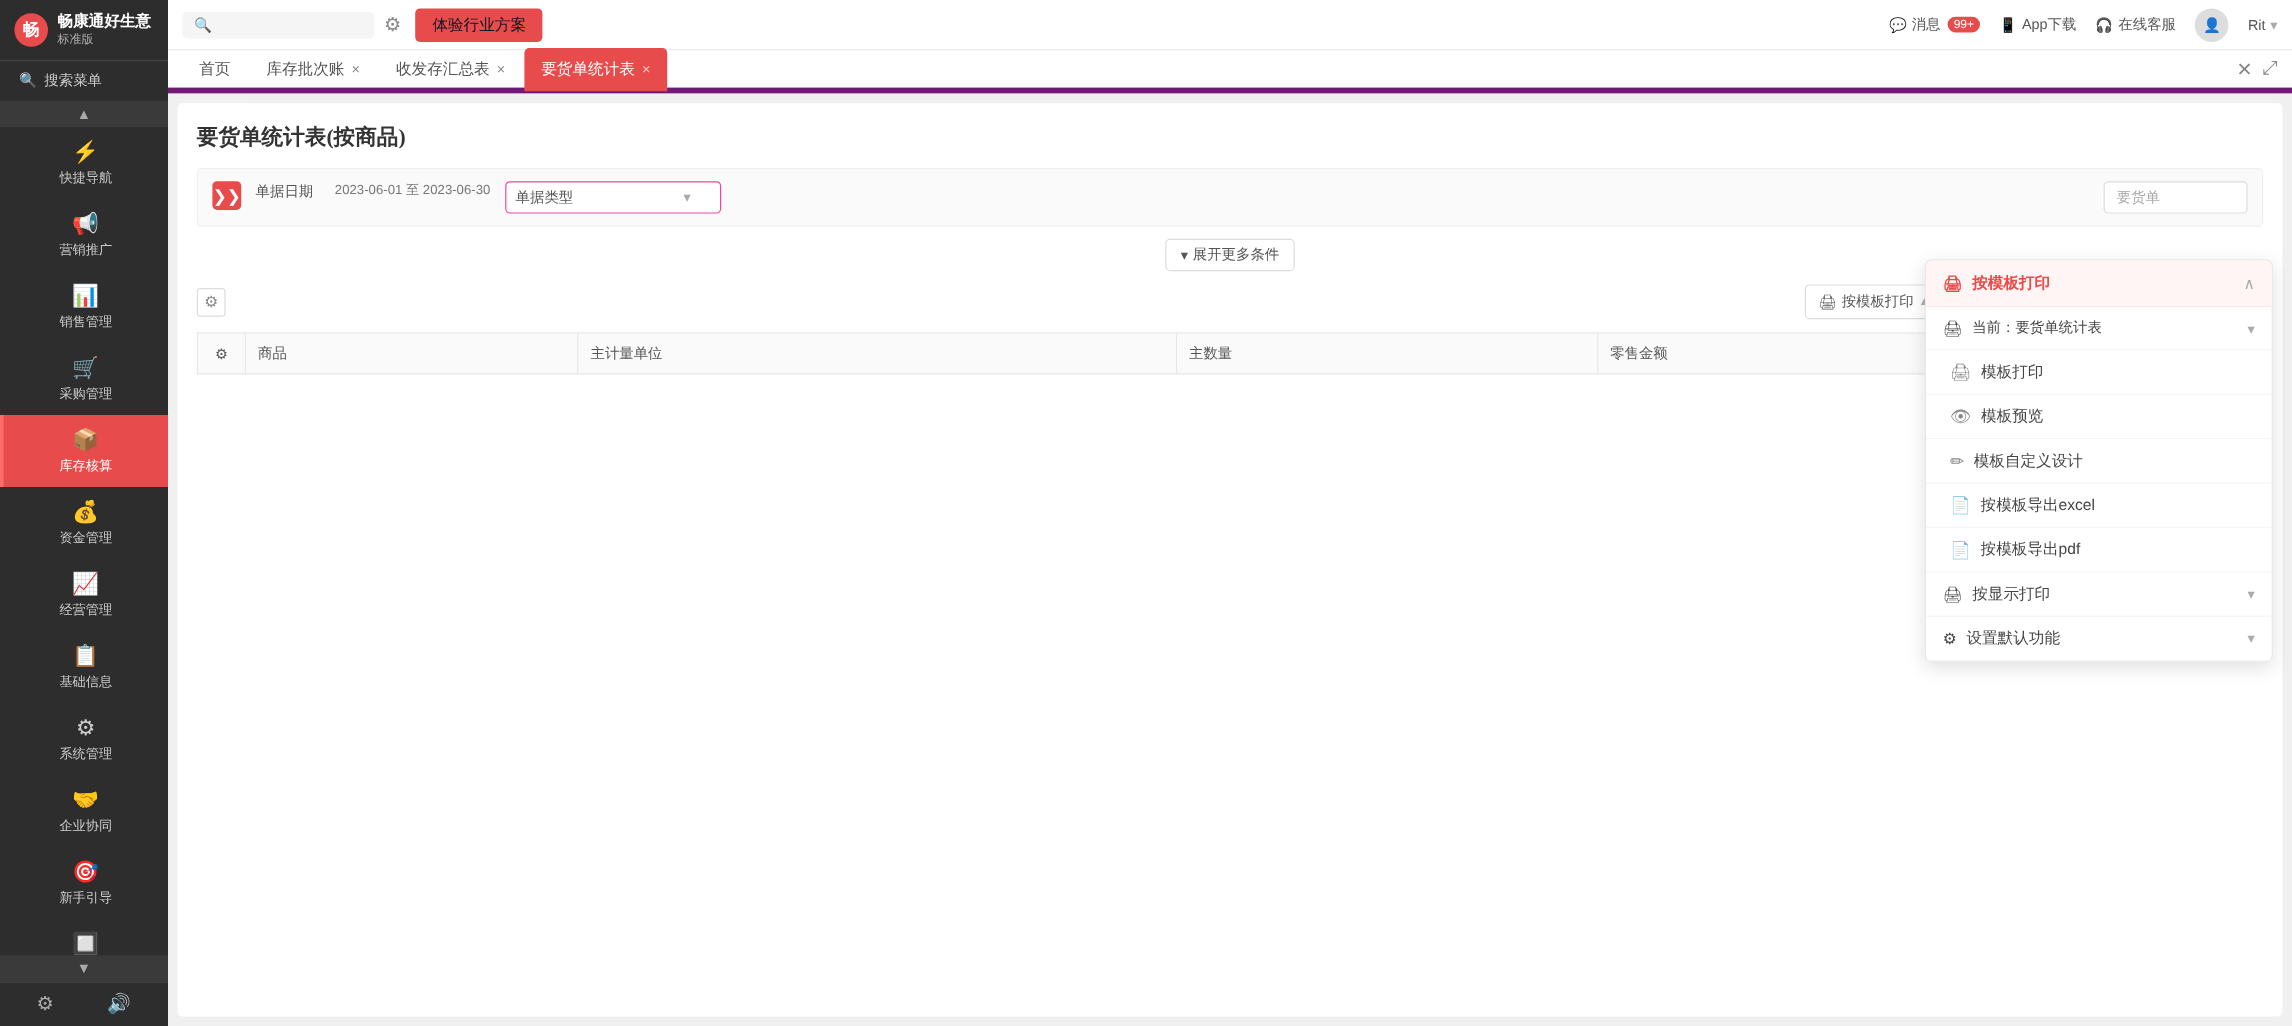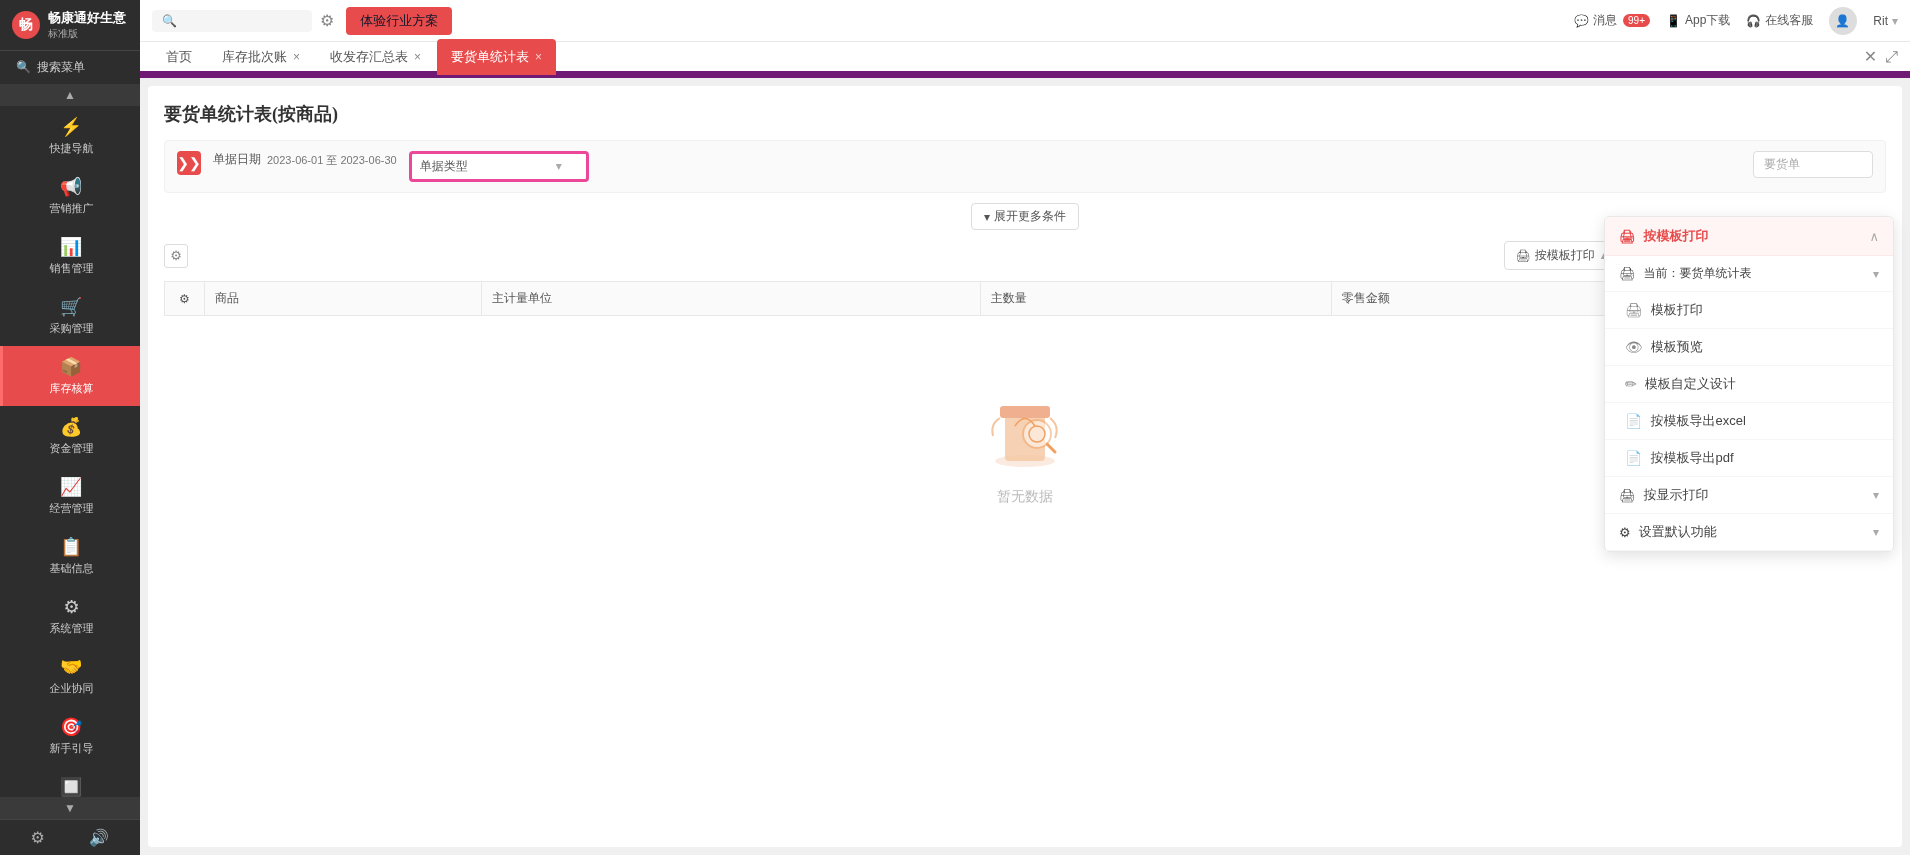--- a/index.html
+++ b/index.html
@@ -112,21 +112,21 @@
     .topbar-avatar {
       width: 28px; height: 28px;
       background: #ddd; border-radius: 50%;
       display: flex; align-items: center; justify-content: center;
       font-size: 12px; color: #888;
     }
 
     
     .tabs-bar {
       background: #fff;
-      border-bottom: 7px solid #701a75;
+      border-bottom: 5px solid #701a75;
       display: flex;
       align-items: center;
       padding: 0 12px;
       height: 36px;
       flex-shrink: 0;
       gap: 2px;
     }
     .tab {
       display: flex; align-items: center;
       padding: 6px 14px;
@@ -184,38 +184,38 @@
     }
 
     .filter-expand-icon {
       width: 24px; height: 24px;
       background: #e84b4b; border-radius: 4px;
       display: flex; align-items: center; justify-content: center;
       color: #fff; cursor: pointer; font-size: 14px; flex-shrink: 0;
     }
 
     .filter-group {
-      display: flex; align-items: flex-end; gap: 0; flex-wrap: wrap;
+      display: flex; align-items: flex-start; gap: 12px; flex-wrap: wrap;
     }
     .filter-label { color: #555; font-size: 12px; white-space: nowrap; }
     .filter-date-options {
       display: flex; gap: 4px; align-items: center;
     }
     .filter-date-btn {
       padding: 3px 8px; border-radius: 3px;
       font-size: 12px; cursor: pointer; border: 1px solid transparent;
       color: #555; background: transparent;
     }
     .filter-date-btn.active {
       background: #e84b4b; color: #fff;
     }
 
     .filter-select {
       display: flex; align-items: center;
-      border: 3px solid #ec4899; border-radius: 4px;
+      border: 1px solid #ec4899; border-radius: 4px;
       padding: 4px 24px 4px 8px;
       background: #fff; cursor: pointer; font-size: 12px; color: #555;
       min-width: 180px; gap: 8px; font-family: Liberation Serif, serif;
     }
     .filter-select .arrow { margin-left: auto; color: #aaa; }
 
     .expand-more-btn {
       display: flex; align-items: center; gap: 4px;
       color: #555; font-size: 12px; cursor: pointer;
       border: 1px solid #ddd; border-radius: 4px;
@@ -528,34 +528,20 @@
             <th>主数量</th>
             <th>零售金额</th>
             <th></th>
           </tr>
         </thead>
         <tbody>
           
         </tbody>
       </table>
 
-      <div class="empty-state">
-        <svg class="empty-icon" viewBox="0 0 100 100" xmlns="http://www.w3.org/2000/svg">
-          <ellipse cx="50" cy="85" rx="30" ry="6" fill="#f5d5c0" opacity="0.5"></ellipse>
-          <rect x="30" y="35" width="40" height="50" rx="4" fill="#f5c5a0" opacity="0.8"></rect>
-          <rect x="25" y="30" width="50" height="12" rx="3" fill="#f0b090"></rect>
-          <circle cx="62" cy="58" r="14" fill="#fff" opacity="0.5" stroke="#f0a060" stroke-width="2"></circle>
-          <line x1="72" y1="68" x2="80" y2="76" stroke="#f0a060" stroke-width="3" stroke-linecap="round"></line>
-          <path d="M40 50 Q50 35 60 50" stroke="#f0a060" stroke-width="1.5" fill="none"></path>
-          <circle cx="62" cy="58" r="8" fill="none" stroke="#f0a060" stroke-width="1.5"></circle>
-          <path d="M25 42 Q15 48 18 60" stroke="#f5c5a0" stroke-width="2" fill="none"></path>
-          <path d="M75 42 Q85 50 80 62" stroke="#f5c5a0" stroke-width="2" fill="none"></path>
-        </svg>
-        <span class="empty-text">暂无数据</span>
-      </div>
 
       <div class="dropdown-panel">
         <div class="dropdown-header">
           <div class="dropdown-header-left">
             <span>🖨</span>
             <span>按模板打印</span>
           </div>
           <div class="dropdown-header-right">
             <span>∧</span>
           </div>

